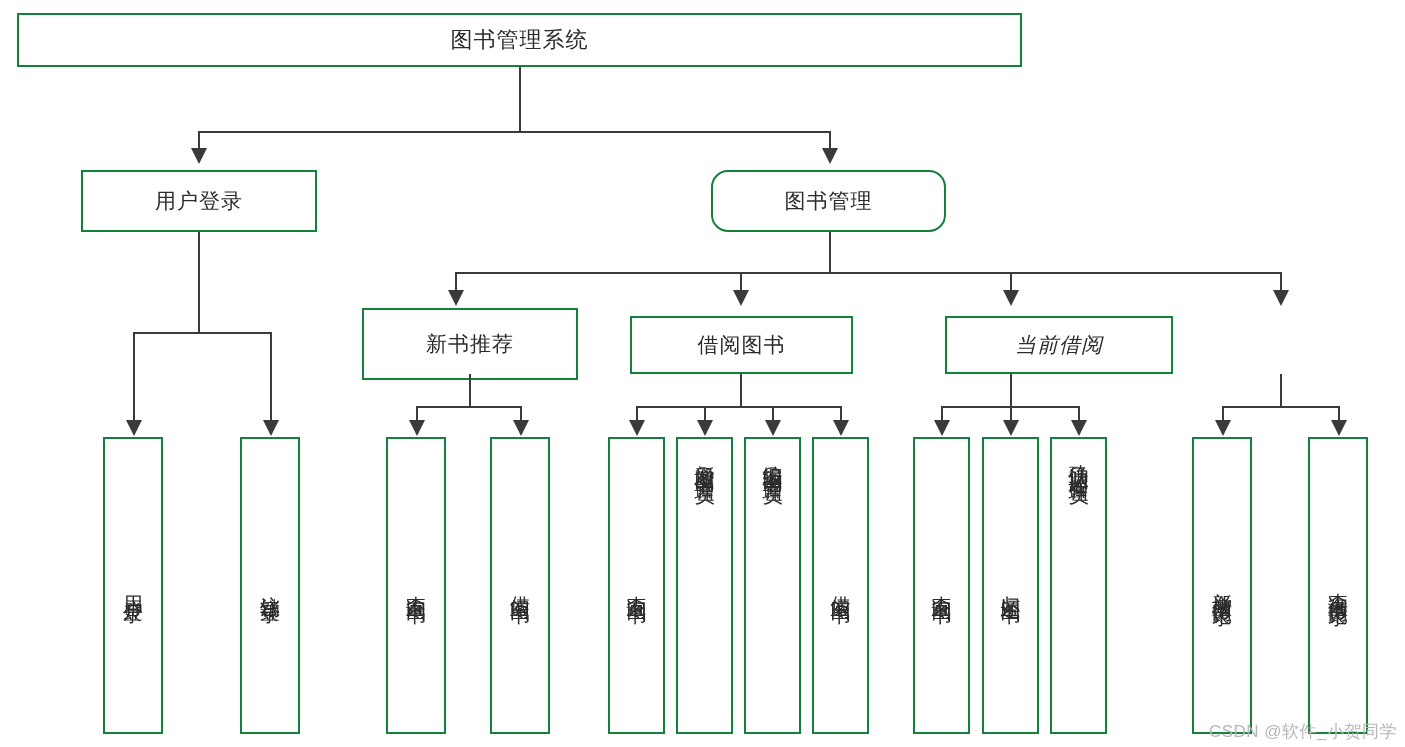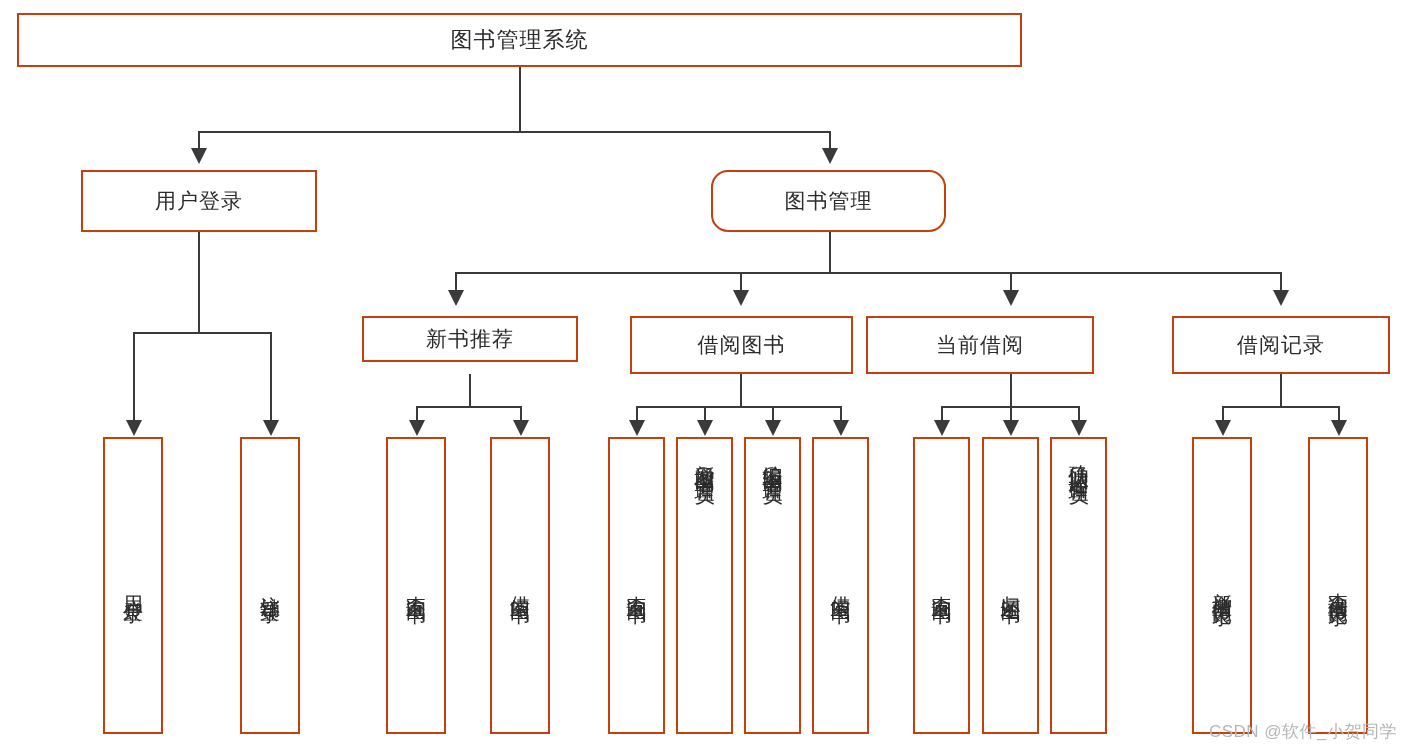--- a/index.html
+++ b/index.html
@@ -16,21 +16,21 @@
     width: 1405px;
     height: 747px;
     background: #ffffff;
     overflow: hidden;
   }
   
   .node {
     position: absolute;
     box-sizing: border-box;
     background: #ffffff;
-    border: 2px solid #c2410c;
+    border: 2px solid #15803d;
     display: flex;
     align-items: center;
     justify-content: center;
     color: #1f1f1f;
   }
   .node .label {
     font-size: 21px;
     line-height: 1.25;
     letter-spacing: 1px;
     white-space: nowrap;
@@ -132,35 +132,32 @@
 
   <div class="vline" style="left:740px; top:272px; height:19px;"></div>
   <div class="arrow" style="left:733px; top:290px;"></div>
 
   <div class="vline" style="left:1010px; top:272px; height:19px;"></div>
   <div class="arrow" style="left:1003px; top:290px;"></div>
 
   <div class="vline" style="left:1280px; top:272px; height:19px;"></div>
   <div class="arrow" style="left:1273px; top:290px;"></div>
 
-  <div class="node level3" style="left:362px; top:316px; width:216px; height:46px;">
+  <div class="node level3" style="left:362px; top:308px; width:216px; height:72px;">
     <span class="label">新书推荐</span>
   </div>
 
   <div class="node level3" style="left:630px; top:316px; width:223px; height:58px;">
     <span class="label">借阅图书</span>
   </div>
 
-  <div class="node level3" style="left:866px; top:316px; width:228px; height:58px;">
+  <div class="node level3" style="left:945px; top:316px; width:228px; height:58px;font-style:italic;">
     <span class="label">当前借阅</span>
   </div>
 
-  <div class="node level3" style="left:1172px; top:316px; width:218px; height:58px;">
-    <span class="label">借阅记录</span>
-  </div>
 
   <div class="vline" style="left:469px; top:374px; height:33px;"></div>
   <div class="hline" style="left:416px; top:406px; width:106px;"></div>
   <div class="vline" style="left:416px; top:406px; height:15px;"></div>
   <div class="arrow" style="left:409px; top:420px;"></div>
   <div class="vline" style="left:520px; top:406px; height:15px;"></div>
   <div class="arrow" style="left:513px; top:420px;"></div>
 
   <div class="vline" style="left:740px; top:374px; height:33px;"></div>
   <div class="hline" style="left:636px; top:406px; width:206px;"></div>

